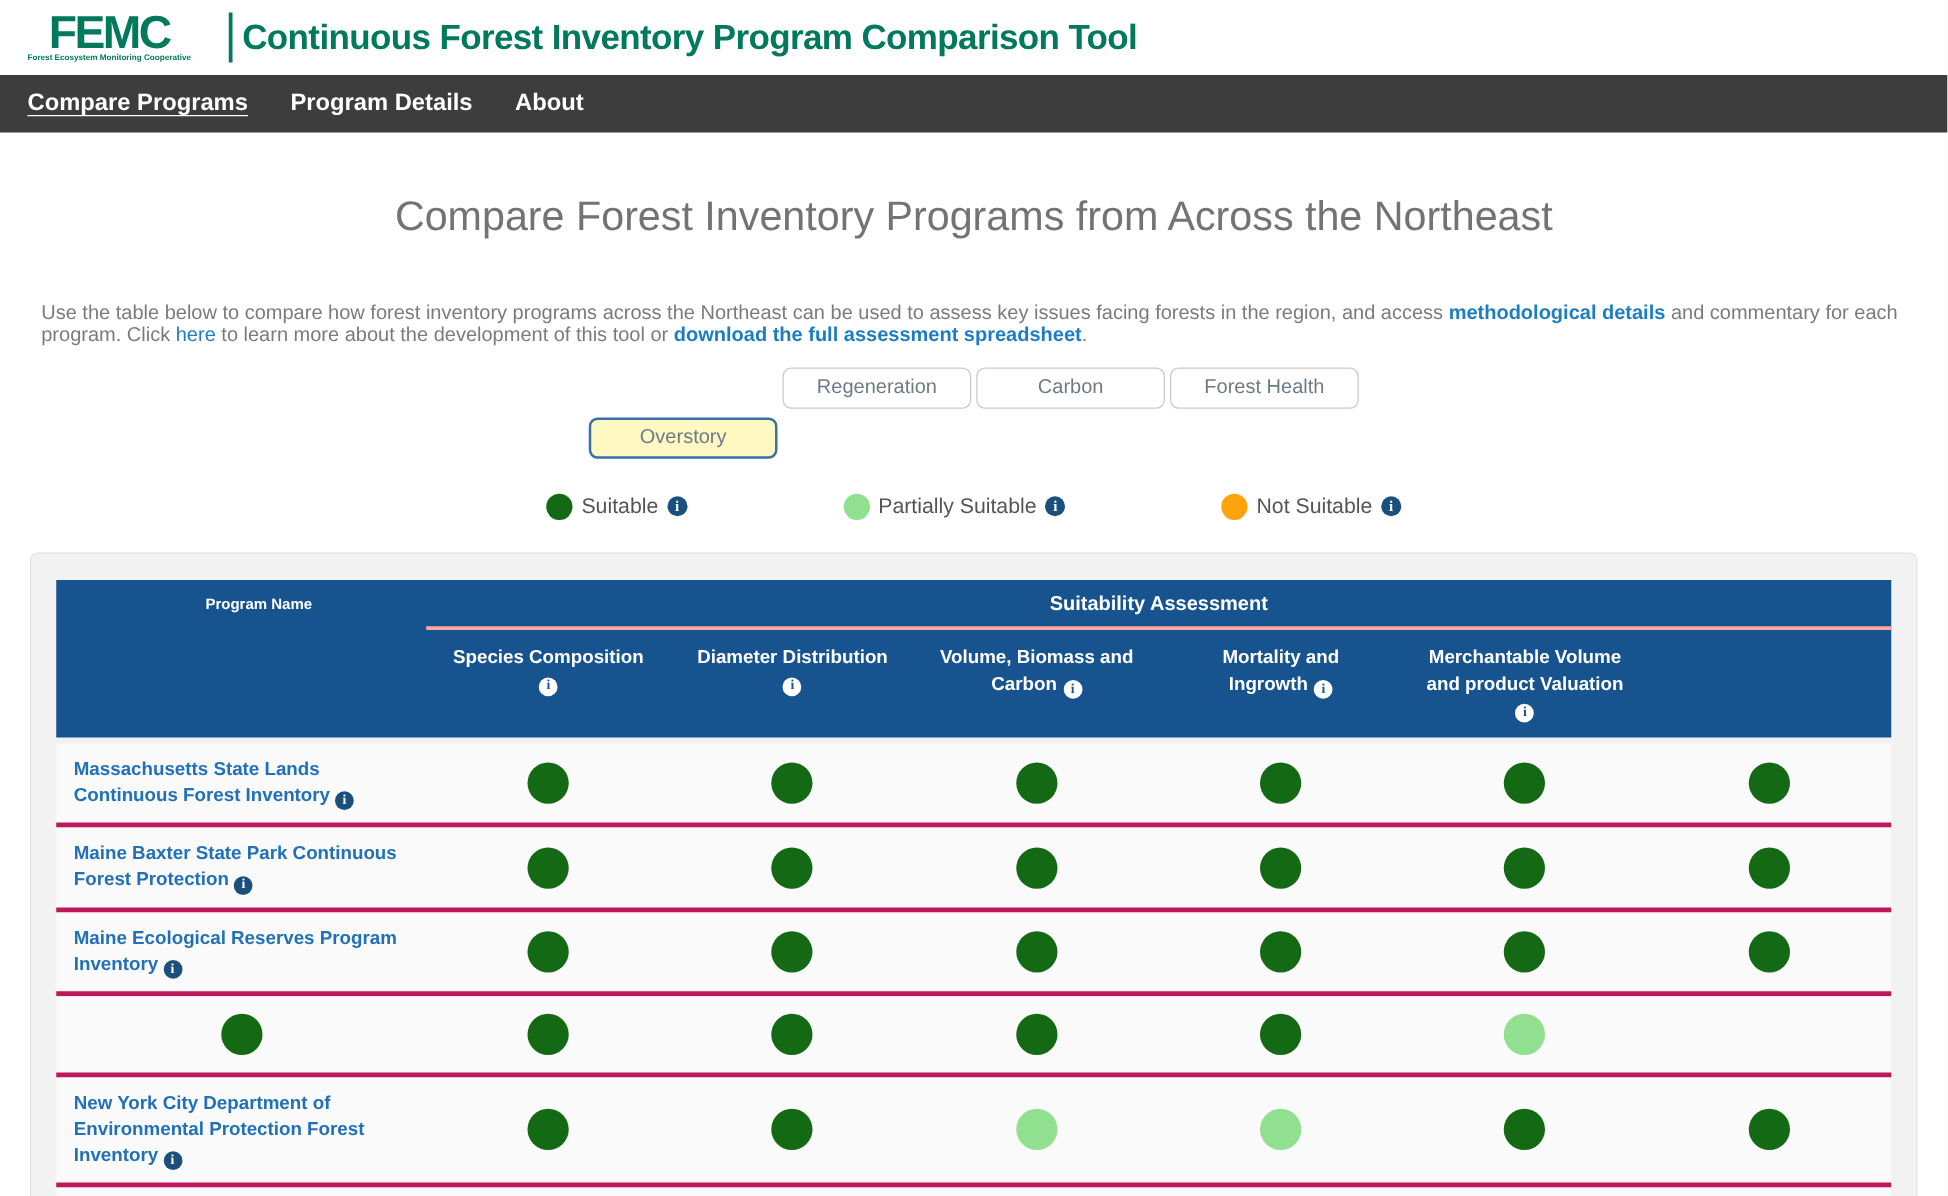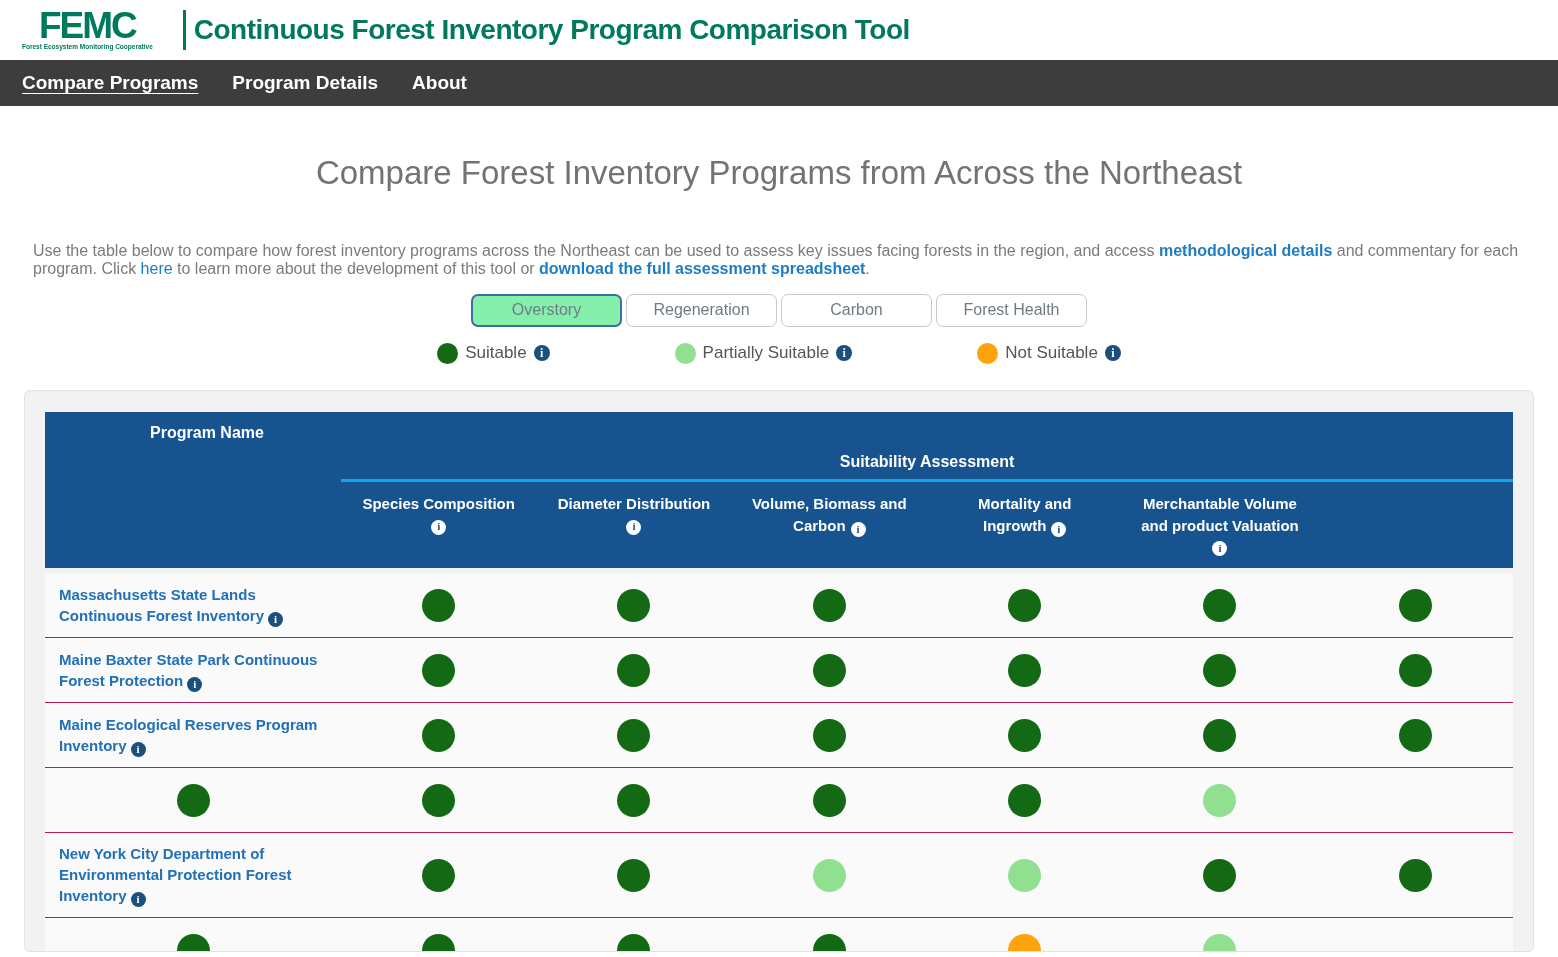--- a/index.html
+++ b/index.html
@@ -28,55 +28,55 @@
   .intro { margin:50px 33px 0; color:#7b7b7b; font-size:16px; line-height:1.15; }
   .intro a { color:#1d7dc4; text-decoration:none; cursor:pointer; }
   .intro a.bold { font-weight:bold; }
 
   
   .tabs { display:flex; justify-content:center; gap:4px; margin-top:15px; }
   .tab {
     width:151px; height:33px; background:#fff; border:1px solid #c9c9c9; border-radius:7px;
     font-size:16px; color:#6e7b85; font-family:inherit; cursor:pointer; padding:0;
   }
-  .tab.selected { background:#86efac; border:2px solid #3a6fa8; }
-
-  
-  .legend { display:flex; justify-content:center; align-items:center; gap:125px; margin-top:16px; }
+  .tab.selected { background:#fef9c3; border:2px solid #3a6fa8;margin-top:40px; }
+
+  
+  .legend { display:flex; justify-content:center; align-items:center; gap:125px; margin-top:28px; }
   .legend-item { display:flex; align-items:center; gap:7px; color:#555; font-size:17px; }
   .legend-dot { width:21px; height:21px; border-radius:50%; flex:none; }
 
   .info-dark {
     display:inline-flex; width:16px; height:16px; border-radius:50%;
     background:#1a4f7e; color:#fff; align-items:center; justify-content:center;
     font-family:"Liberation Serif", serif; font-weight:bold; font-size:12px;
     cursor:pointer; flex:none;
   }
 
   
   .panel {
     margin:26px 24px 0; background:#f2f2f2; border:1px solid #e2e2e2; border-radius:6px;
     padding:21px 20px; height:562px; overflow:hidden;
   }
   .thead { display:grid; grid-template-columns:296px repeat(6, 1fr); background:#17548f; color:#fff; }
-  .th-program { grid-column:1; grid-row:1 / span 2; text-align:center; padding-top:12px; font-weight:bold; font-size:16px;padding-left:28px; }
-  .th-group { grid-column:2 / span 6; grid-row:1; text-align:center; font-weight:bold; font-size:16px; padding:11px 0 8px; border-bottom:3px solid #0ea5e9;margin-top:30px; }
+  .th-program { grid-column:1; grid-row:1 / span 2; text-align:center; padding-top:12px; font-weight:bold; font-size:12px;padding-left:28px; }
+  .th-group { grid-column:2 / span 6; grid-row:1; text-align:center; font-weight:bold; font-size:16px; padding:11px 0 8px; border-bottom:3px solid #fca5a5; }
   .th-col { grid-row:2; text-align:center; font-weight:bold; font-size:15px; padding:11px 18px 12px; line-height:1.45; }
   .info-light {
     display:inline-flex; width:15px; height:15px; border-radius:50%;
     background:#fff; color:#17548f; align-items:center; justify-content:center;
     font-family:"Liberation Serif", serif; font-weight:bold; font-size:11px;
     cursor:pointer; margin-left:5px; vertical-align:-2px;
   }
   .info-light.block { display:flex; margin:5px auto 0; }
 
   .tbody { margin-top:5px; }
   .trow {
     display:grid; grid-template-columns:296px repeat(6, 1fr);
-    background:#fafafa; border-bottom:1px solid #be185d; align-items:center; min-height:65px;
+    background:#fafafa; border-bottom:4px solid #be185d; align-items:center; min-height:65px;
   }
   .td-name { padding:10px 12px 10px 14px; font-size:15px; font-weight:bold; line-height:1.4; }
   .td-name a { color:#2170b8; text-decoration:none; cursor:pointer; }
   .td-name .info-dark { width:15px; height:15px; font-size:11px; margin-left:4px; vertical-align:-2px; }
   .td-dot { display:flex; justify-content:center; align-items:center; }
   .dot { width:33px; height:33px; border-radius:50%; }
 </style>
 </head>
 <body>
 

